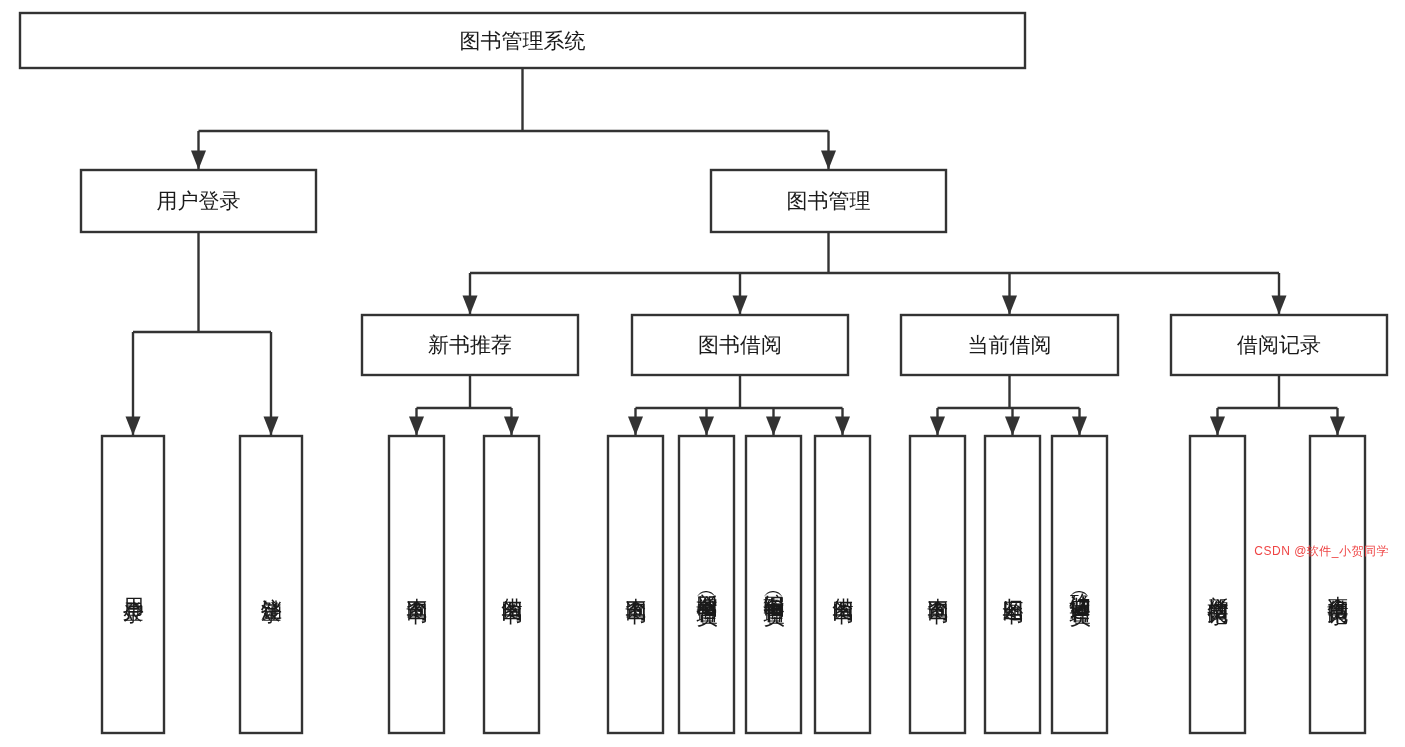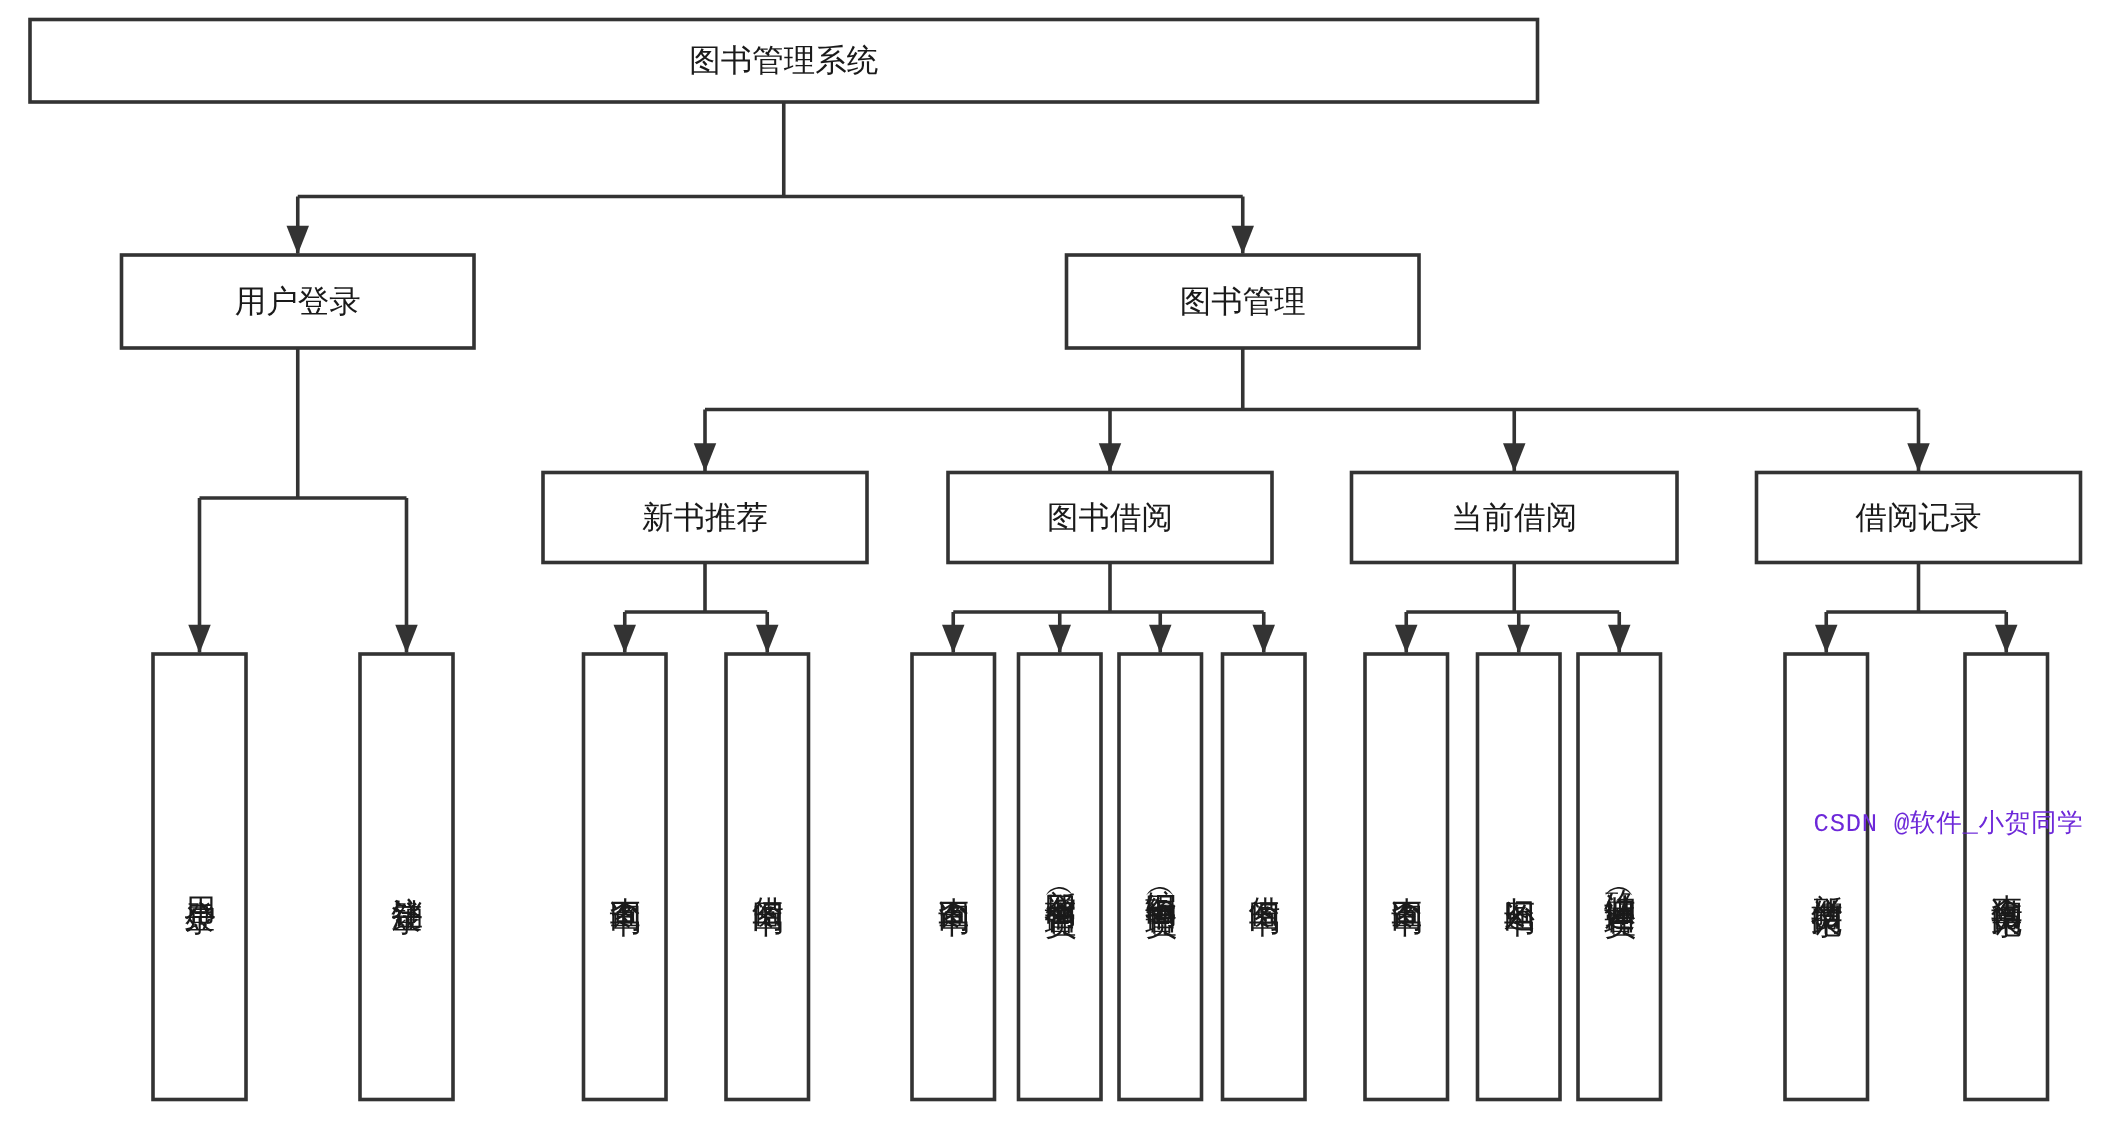--- a/index.html
+++ b/index.html
@@ -65,23 +65,23 @@
     line-height: 1.38;
     letter-spacing: 2px;
     color: #1a1a1a;
     white-space: nowrap;
     text-align: center;
   }
   .watermark {
     position: absolute;
     right: 16px;
     bottom: 6px;
-    font-family: Liberation Mono, monospace;
-    font-size: 17px;
-    color: #6d28d9;
+    font-family: Liberation Sans, sans-serif;
+    font-size: 12px;
+    color: #ef4444;
     letter-spacing: 0.5px;
     white-space: nowrap;
     user-select: none;
   }
 </style>
 </head>
 <body>
 
 <div id="diagram-root">
 

